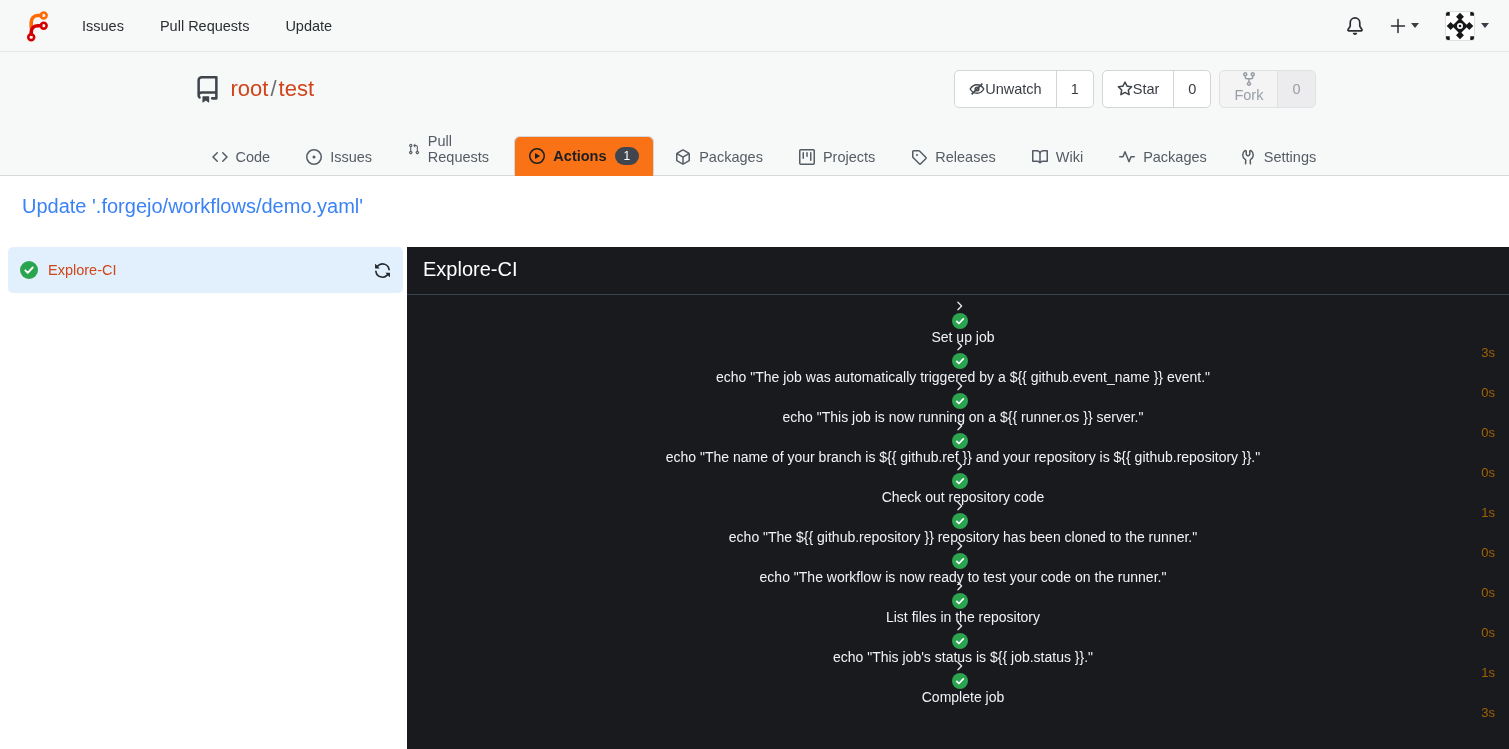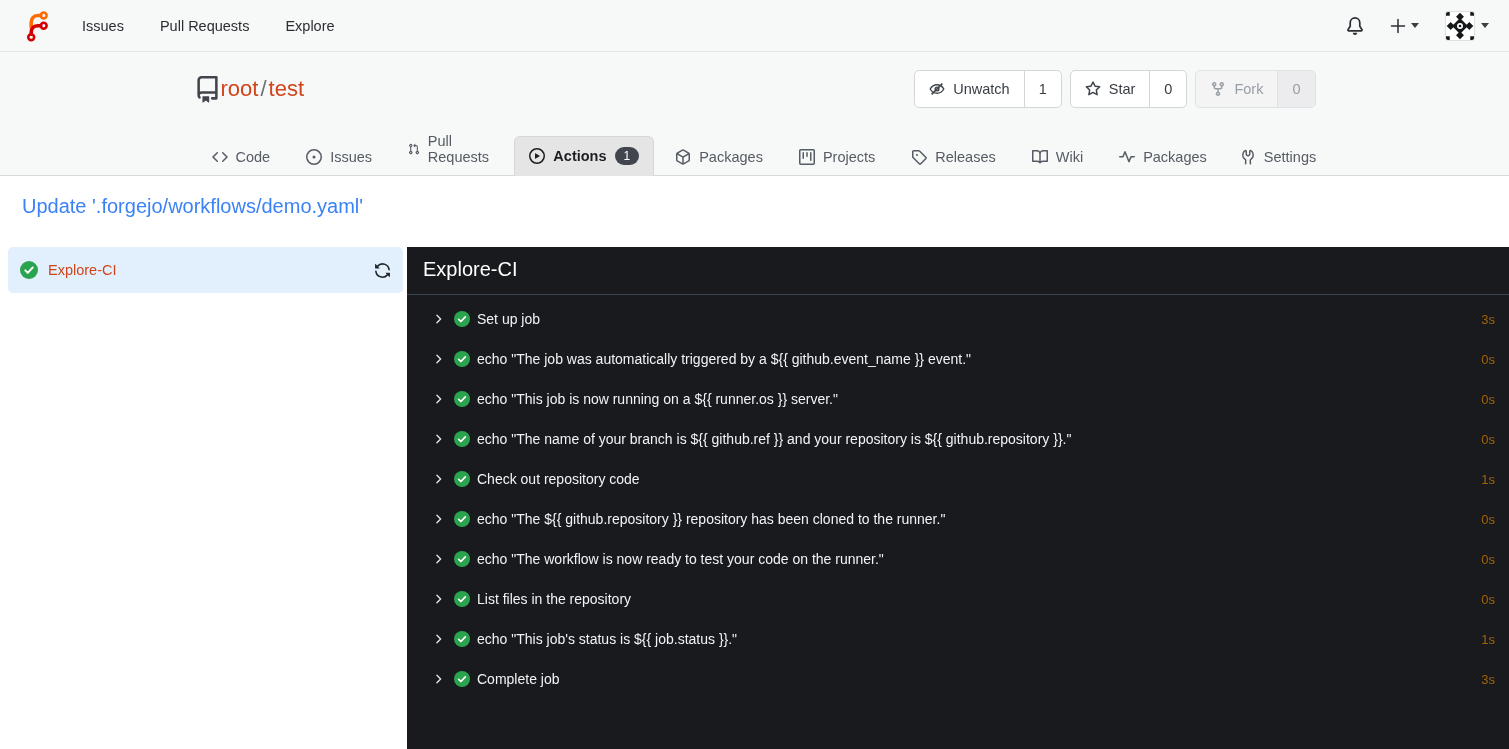--- a/index.html
+++ b/index.html
@@ -34,47 +34,47 @@
   .navbar-right { margin-left: auto; display: flex; align-items: center; gap: 26px; }
   .icon-btn { display: flex; align-items: center; gap: 5px; cursor: pointer; color: #24292f; }
   .caret { width: 0; height: 0; border-left: 4.5px solid transparent; border-right: 4.5px solid transparent; border-top: 5px solid #3a3f45; }
   .avatar-box { display: flex; align-items: center; gap: 6px; cursor: pointer; }
   .avatar { width: 30px; height: 30px; background: #fff; border: 1px solid #e0e0e0; border-radius: 3px; }
 
   
   .repo-header { background: #f7f8f8; border-bottom: 1px solid #d6d8db; }
   .header-inner { max-width: 1122px; margin: 0 auto; padding-top: 18px; }
   .repo-title-row { display: flex; align-items: center; }
-  .repo-title { display: flex; align-items: center; gap: 0; font-size: 22px; }
+  .repo-title { display: flex; align-items: center; gap: 10px; font-size: 22px; }
   .repo-title .repo-icon-wrap { color: #40454c; }
   .repo-link { color: #d0451b; text-decoration: none; cursor: pointer; }
   .repo-sep { color: #6a7077; padding: 0 2px; }
   .repo-actions { margin-left: auto; display: flex; gap: 8px; }
   .btn-group {
     display: flex; align-items: stretch; height: 38px;
     background: #fff; border: 1px solid #d3d5d8; border-radius: 5px;
     overflow: hidden; font-size: 14.5px; color: #383d43;
   }
-  .btn-main { display: flex; align-items: center; gap: 8px; padding: 0 14px; cursor: pointer; }
+  .btn-main { display: flex; align-items: center; padding: 0 14px; cursor: pointer; }
   .btn-count { display: flex; align-items: center; padding: 0 14px; border-left: 1px solid #d3d5d8; cursor: pointer; }
   .btn-group.disabled { background: #f4f4f5; color: #9His9ea6; color: #989ea6; border-color: #e0e1e4; }
-  .btn-group.disabled .btn-main { cursor: default; }
+  .btn-group.disabled .btn-main { cursor: default; flex-direction: column; }
   .btn-group.disabled .btn-count { background: #ececee; border-left-color: #e0e1e4; cursor: default; }
 
   
   .tab-bar { display: flex; align-items: flex-end; margin-top: 14px; }
   .tab {
     display: flex; align-items: center; gap: 8px;
     padding: 10px 14px; margin: 0 3px;
     color: #555c64; font-size: 14.5px; cursor: pointer;
     border: 1px solid transparent; border-bottom: none;
     text-decoration: none;
   }
   .tab.active {
-    background: #e5e5e5; color: #1c1e21; font-weight: 700;
+    background: #f97316; color: #1c1e21; font-weight: 700;
     border-color: #d5d7da; border-radius: 6px 6px 0 0;
     margin-bottom: -1px; padding-bottom: 11px;
   }
   .tab .ticon { color: #555c64; }
   .tab.active .ticon { color: #1c1e21; }
   .tab-badge {
     background: #41464e; color: #fff; font-size: 12px; font-weight: 400;
     border-radius: 9px; padding: 2px 9px; line-height: 14px;
   }
   .tab-settings { margin-left: auto; }
@@ -90,21 +90,21 @@
   }
   .job-item .job-label { color: #d0451b; font-size: 14.5px; margin-left: 10px; cursor: pointer; }
   .job-item .sync-btn { margin-left: auto; cursor: pointer; color: #23272c; }
 
   
   .run-panel { flex: 1; background: #191a1d; color: #eceef0; display: flex; flex-direction: column; }
   .panel-header { padding: 11px 16px 13px; border-bottom: 1px solid #3c4350; }
   .panel-title { font-size: 20px; font-weight: 500; color: #ffffff; }
   .panel-status { font-size: 13px; color: #b9bdc3; margin-top: 7px; }
   .steps { padding-top: 4px; }
-  .step-row { display: flex; align-items: center; height: 40px; padding: 0 14px 0 24px; cursor: pointer; }
+  .step-row { display: flex; align-items: center; height: 40px; padding: 0 14px 0 24px; cursor: pointer; flex-direction: column; }
   .step-row .chev { color: #e8eaec; margin-right: 9px; display: flex; }
   .step-row .check { margin-right: 7px; display: flex; }
   .step-label { font-size: 14px; color: #f1f3f5; }
   .step-duration { margin-left: auto; font-size: 13px; color: #a16207; }
 
   .green-check-circle circle { fill: #2aa44f; }
 </style>
 </head>
 <body>
 
@@ -114,21 +114,21 @@
       <circle cx="37" cy="8.5" r="4.6" stroke="#ff6b00" stroke-width="4"></circle>
       <path d="M32.5 8.5 H28 C21 8.5 17.5 13.5 17.5 20 V27" stroke="#ff6b00" stroke-width="5.6" stroke-linecap="round" fill="none"></path>
       <circle cx="37" cy="24.5" r="4.6" stroke="#d40000" stroke-width="4"></circle>
       <path d="M32.5 24.5 H28 C22.5 24.5 17.5 28 17.5 35 V38" stroke="#d40000" stroke-width="5.6" stroke-linecap="round" fill="none"></path>
       <circle cx="17.5" cy="42.5" r="4.6" stroke="#d40000" stroke-width="4"></circle>
     </svg>
   </span>
   <div class="nav-links">
     <a class="nav-link">Issues</a>
     <a class="nav-link">Pull Requests</a>
-    <a class="nav-link">Explore</a>
+    <a class="nav-link">Update</a>
   </div>
   <div class="navbar-right">
     <span class="icon-btn">
       <svg width="18" height="18" viewBox="0 0 16 16" fill="#2b2f33">
           <path d="M8 16a2 2 0 0 0 1.985-1.75c.017-.137-.097-.25-.235-.25h-3.5c-.138 0-.252.113-.235.25A2 2 0 0 0 8 16ZM3 5a5 5 0 0 1 10 0v2.947c0 .05.015.098.042.139l1.703 2.555A1.519 1.519 0 0 1 13.482 13H2.518a1.516 1.516 0 0 1-1.263-2.36l1.703-2.554A.255.255 0 0 0 3 7.947Zm5-3.5A3.5 3.5 0 0 0 4.5 5v2.947c0 .346-.102.683-.294.97l-1.703 2.556a.017.017 0 0 0-.003.01l.001.006.004.006.006.004.007.001h10.964l.007-.001.006-.004.004-.006.001-.007a.017.017 0 0 0-.003-.01l-1.703-2.554a1.745 1.745 0 0 1-.294-.97V5A3.5 3.5 0 0 0 8 1.5Z"></path>
         </svg>
     </span>
     <span class="icon-btn">
       <svg width="16" height="16" viewBox="0 0 16 16" fill="#2b2f33">
           <path d="M7.25 7.25V1.5a.75.75 0 0 1 1.5 0v5.75h5.75a.75.75 0 0 1 0 1.5H8.75v5.75a.75.75 0 0 1-1.5 0V8.75H1.5a.75.75 0 0 1 0-1.5Z"></path>

